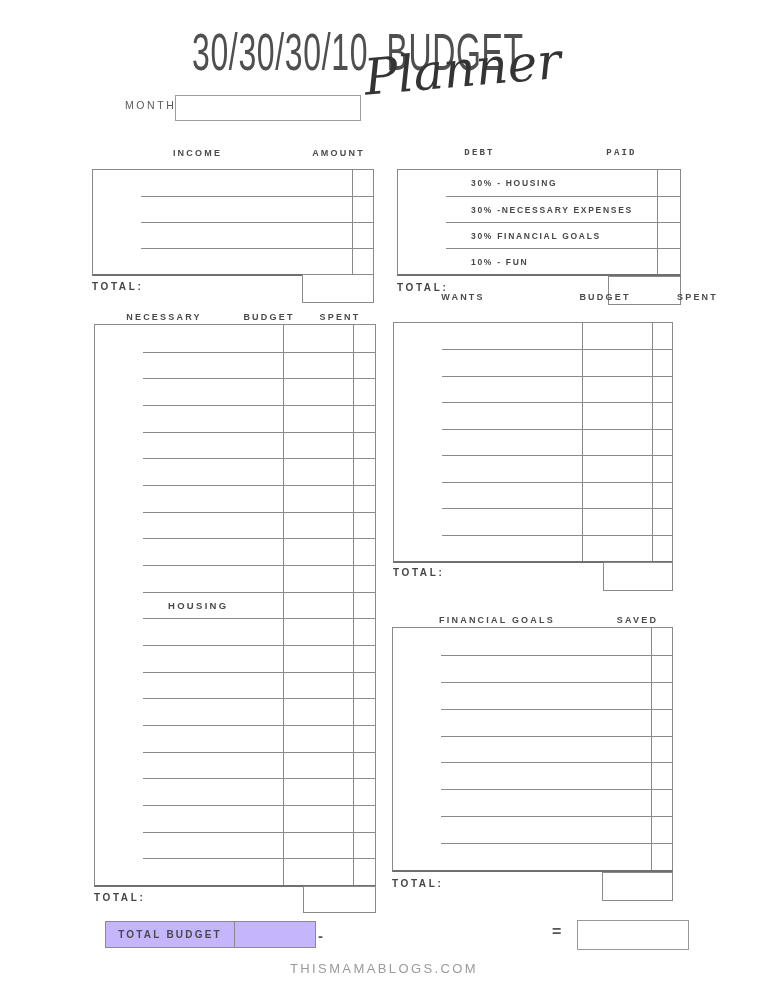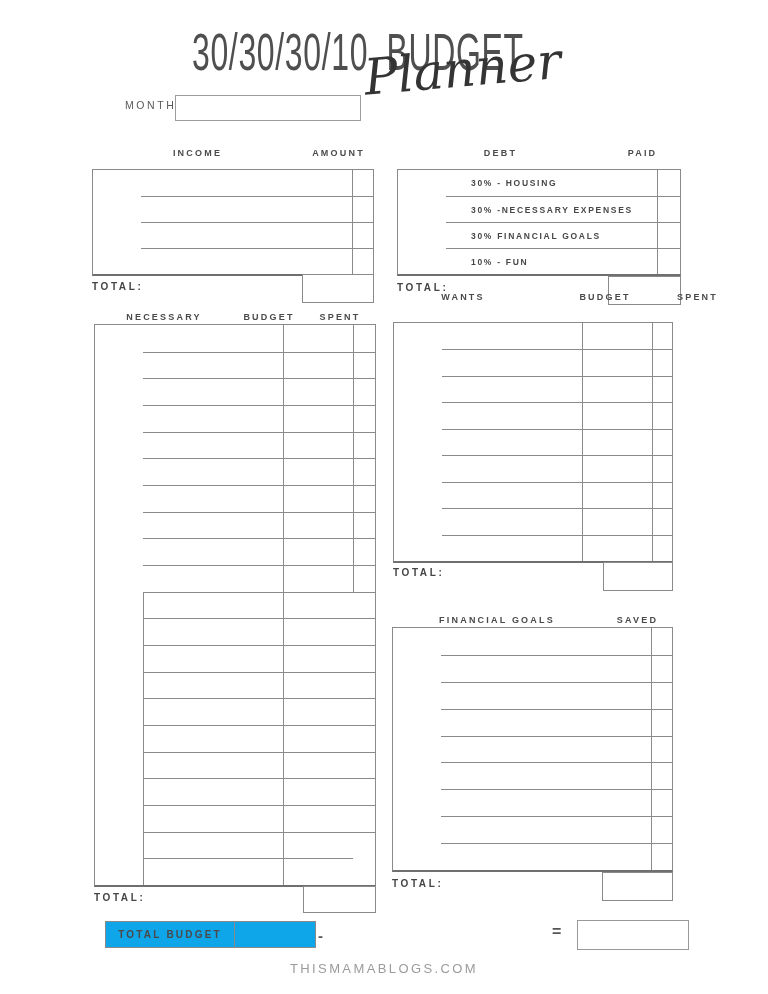--- a/index.html
+++ b/index.html
@@ -39,21 +39,21 @@
   .cell-label.housing{font-size:9.5px;letter-spacing:2.3px;}
 
   
   .total-label{position:absolute;font-weight:bold;font-size:10px;letter-spacing:2.6px;
                color:#454545;}
   .total-box{position:absolute;border:1px solid #8a8a8a;background:#fff;
              box-sizing:border-box;}
 
   
   .sum-box{position:absolute;border:1.5px solid #8a8a8a;display:grid;
-           box-sizing:border-box;background:#0ea5e9;text-align:right;}
+           box-sizing:border-box;background:#c4b5fd;text-align:right;}
   .sum-label{font-weight:bold;font-size:10px;letter-spacing:2.2px;color:#4a4a4a;
              display:flex;align-items:center;justify-content:center;}
   .sum-fill{border-left:1px solid #8a8a8a;}
   .op{position:absolute;font-weight:bold;color:#555;}
   .op.minus{left:318px;top:928px;font-size:15px;line-height:15px;}
   .op.equals{left:552px;top:924px;font-size:16px;line-height:16px;}
   .result-box{position:absolute;left:577px;top:920px;width:112px;height:30px;
               border:1.5px solid #999;box-sizing:border-box;background:#fff;}
 
   .footer{position:absolute;left:0;top:961px;width:768px;text-align:center;
@@ -80,21 +80,21 @@
       <div class="cell c0"></div>
       <div class="cell c1"></div>
       <div class="cell c0"></div>
       <div class="cell c1"></div>
       <div class="cell c0"></div>
       <div class="cell c1"></div>
     </div>
   <div class="total-label" style="left:92px;top:281px;width:205px;">TOTAL:</div>
   <div class="total-box" style="left:302px;top:274px;width:72px;height:29px;"></div>
 
-  <div class="hdr" style="left:395px;top:148px;width:284px;grid-template-columns:211px 1fr;">
+  <div class="hdr" style="left:374px;top:148px;width:284px;grid-template-columns:211px 1fr;font-family:Liberation Mono, monospace;">
     <span>DEBT</span>
     <span>PAID</span>
   </div>
   <div class="ft" style="left:397px;top:169px;width:284px;height:107px;grid-template-columns:211px 1fr;grid-template-rows:repeat(4,1fr);">
       <div class="cell c0 r0">
         <span class="cell-label">30% - HOUSING</span>
       </div>
       <div class="cell c1 r0"></div>
       <div class="cell c0">
         <span class="cell-label">30% -NECESSARY EXPENSES</span>
@@ -141,20 +141,23 @@
       <div class="cell c2"></div>
       <div class="cell c0"></div>
       <div class="cell c1"></div>
       <div class="cell c2"></div>
       <div class="cell c0"></div>
       <div class="cell c1"></div>
       <div class="cell c2"></div>
       <div class="cell c0"></div>
       <div class="cell c1"></div>
       <div class="cell c2"></div>
+      <div class="cell c0">
+        <span class="cell-label housing">HOUSING</span>
+      </div>
       <div class="cell c1"></div>
       <div class="cell c2"></div>
       <div class="cell c0"></div>
       <div class="cell c1"></div>
       <div class="cell c2"></div>
       <div class="cell c0"></div>
       <div class="cell c1"></div>
       <div class="cell c2"></div>
       <div class="cell c0"></div>
       <div class="cell c1"></div>

